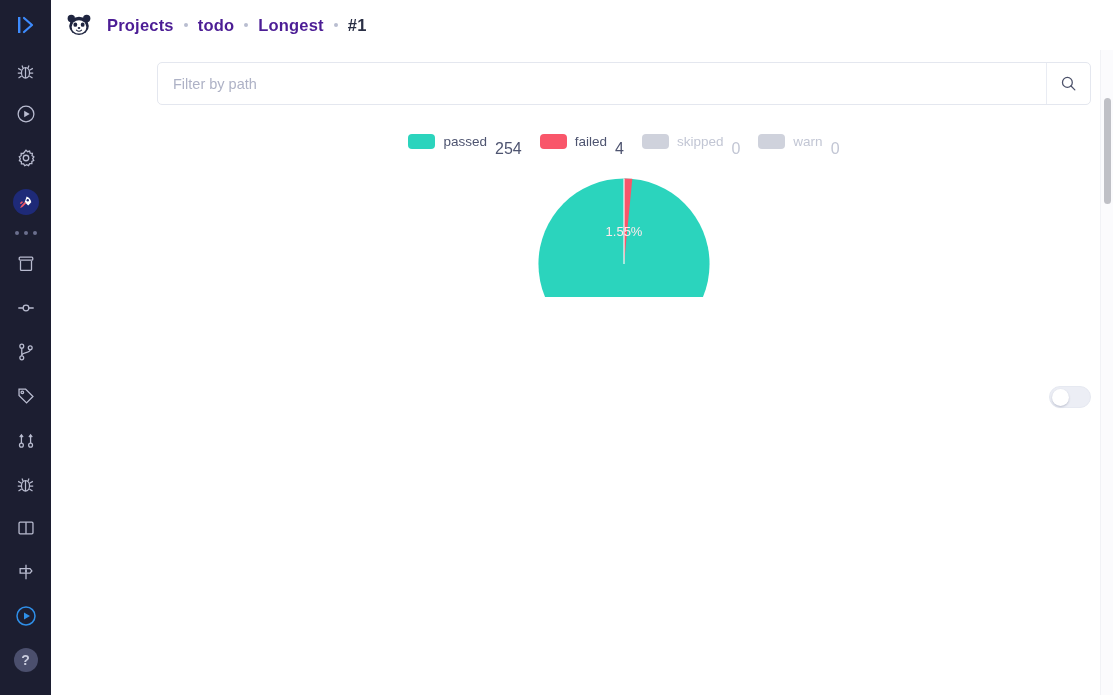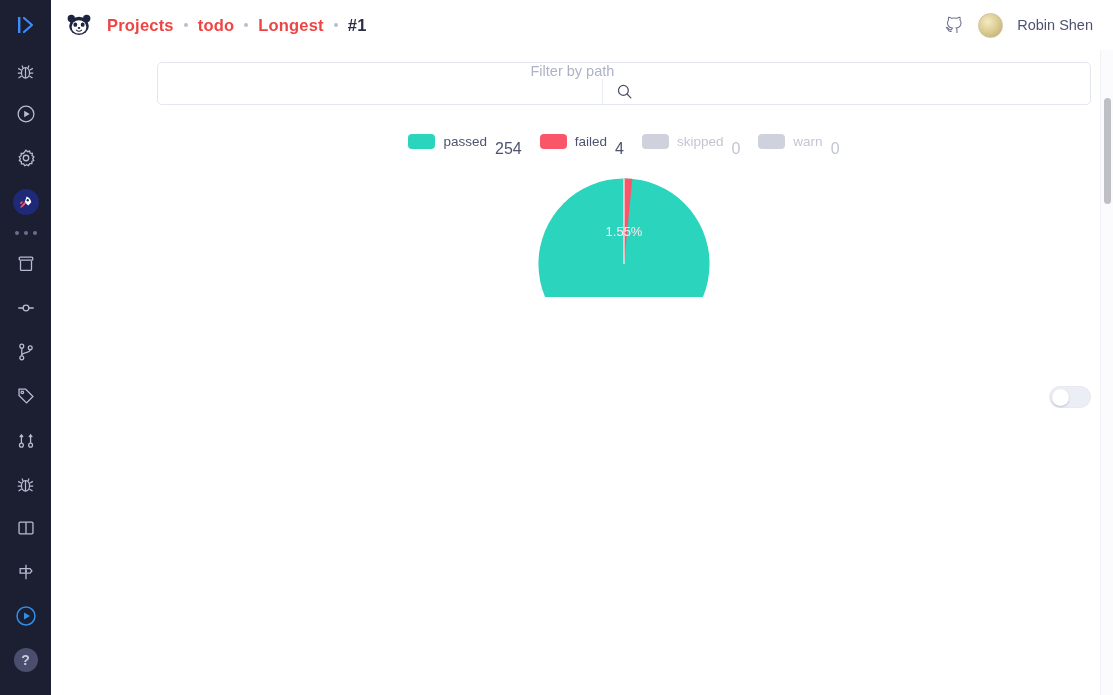--- a/index.html
+++ b/index.html
@@ -63,21 +63,21 @@
     width: 1062px; height: 50px;
     background: #ffffff;
     display: flex; align-items: center;
     padding: 0 20px 0 14px;
     z-index: 5;
   }
   .brand-logo { width: 28px; height: 28px; margin-right: 14px; flex: 0 0 28px; }
   .crumbs { display: flex; align-items: center; gap: 10px; }
   .crumb {
     font-size: 16.5px; font-weight: bold;
-    color: #ef4444; letter-spacing: .2px; cursor: pointer;
+    color: #4c1d95; letter-spacing: .2px; cursor: pointer;
     white-space: nowrap;
   }
   .crumb.last { color: #2a2f45; cursor: default; }
   .crumb-sep { width: 4px; height: 4px; border-radius: 50%; background: #b9bdd0; }
   .topbar-right { margin-left: auto; display: flex; align-items: center; gap: 14px; }
   .avatar {
     width: 25px; height: 25px; border-radius: 50%;
     background: radial-gradient(circle at 38% 34%, #f6eac3 0%, #ddcf96 45%, #b8a86c 100%);
     border: 1px solid #cdc39a;
   }
@@ -97,21 +97,20 @@
   }
 
   
   .search-wrap {
     margin: 12px 6px 0 6px;
     height: 43px;
     border: 1px solid #e4e7ef;
     border-radius: 5px;
     display: flex; align-items: center;
     background: #fff;
-    flex-direction: column;
   }
   .search-input {
     flex: 1; height: 41px; border: 0; outline: none;
     padding: 0 15px; font-size: 14.5px; color: #4e5470;
     font-family: "Liberation Sans", sans-serif;
     background: transparent;
   }
   .search-input::placeholder { color: #aeb2c6; }
   .search-btn {
     width: 44px; height: 41px; border: 0; border-left: 1px solid #e9ecf3;
@@ -363,27 +362,20 @@
       <div class="crumbs">
         <span class="crumb">Projects</span>
         <span class="crumb-sep"></span>
         <span class="crumb">todo</span>
         <span class="crumb-sep"></span>
         <span class="crumb">Longest</span>
         <span class="crumb-sep"></span>
         <span class="crumb last">#1</span>
       </div>
 
-      <div class="topbar-right">
-        <svg width="20" height="20" viewBox="0 0 24 24" fill="none" stroke="#6d7390" stroke-width="1.3">
-          <path d="M9.2 19.4c-3.6 1-4.4-1.8-4.4-1.8-.6-1.5-1.5-1.9-1.5-1.9-1.2-.8.1-.8.1-.8 1.3.1 2 1.4 2 1.4 1.2 2 3.1 1.4 3.8 1.1.1-.9.5-1.4.8-1.7-2.8-.3-5.8-1.4-5.8-6.3 0-1.4.5-2.5 1.3-3.4-.1-.3-.6-1.6.1-3.3 0 0 1.1-.3 3.5 1.3a12 12 0 0 1 6.4 0c2.4-1.6 3.5-1.3 3.5-1.3.7 1.7.3 3 .1 3.3.8.9 1.3 2 1.3 3.4 0 4.9-3 6-5.8 6.3.5.4.9 1.2.9 2.4v3.5"></path>
-        </svg>
-        <div class="avatar"></div>
-        <span class="username">Robin Shen</span>
-      </div>
     </div>
 
     <div class="content">
       <div class="panel">
 
         <div class="search-wrap">
           <input class="search-input" type="text" placeholder="Filter by path" style="">
           <button class="search-btn">
             <svg width="19" height="19" viewBox="0 0 24 24" fill="none" stroke="#4b5069" stroke-width="1.6">
               <circle cx="10.6" cy="10.6" r="6.2"></circle>

